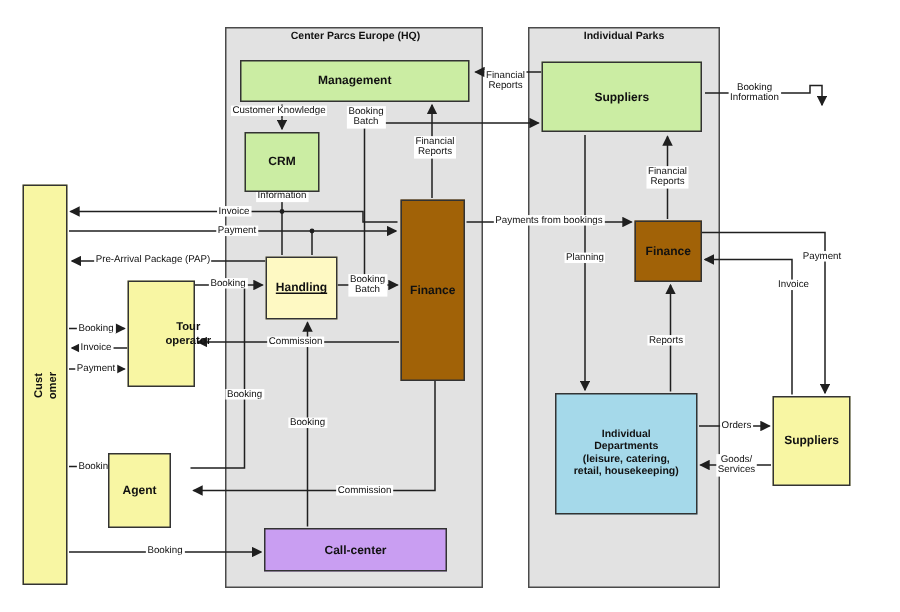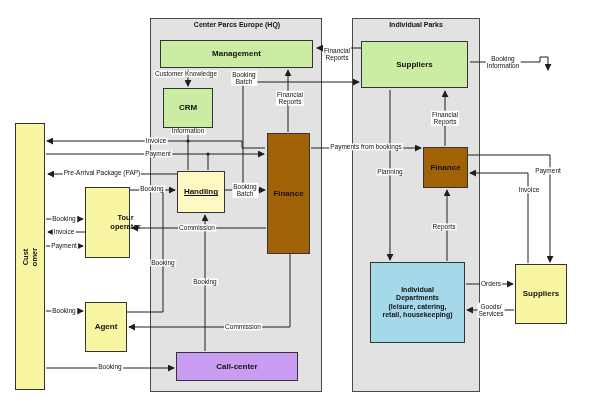--- a/index.html
+++ b/index.html
@@ -138,21 +138,21 @@
   <div class="node cyan" style="left:177px;top:171px;width:48px;height:42px;">Handling</div>
   <div class="node pink" style="left:267px;top:133px;width:43px;height:121px;">Finance</div>
   <div class="node purple" style="left:176px;top:352px;width:122px;height:29px;">Call-center</div>
 
   <div class="node yellow" style="left:15px;top:123px;width:30px;height:267px;">
     <div class="vtext">Cust
 omer</div>
   </div>
   <div class="node yellow fs75" style="left:85px;top:187px;width:45px;height:71px;padding-left:36px;">Tour
 operator</div>
-  <div class="node yellow" style="left:85px;top:302px;width:42px;height:50px;">Agent</div>
+  <div class="node yellow" style="left:72px;top:302px;width:42px;height:50px;">Agent</div>
 
   <div class="node green" style="left:361px;top:41px;width:107px;height:47px;">Suppliers</div>
   <div class="node pink" style="left:423px;top:147px;width:45px;height:41px;">Finance</div>
   <div class="node blue fs7" style="left:370px;top:262px;width:95px;height:81px;">Individual
 Departments
 (leisure, catering,
 retail, housekeeping)</div>
 
   <div class="node yellow" style="left:515px;top:264px;width:52px;height:60px;">Suppliers</div>
 

